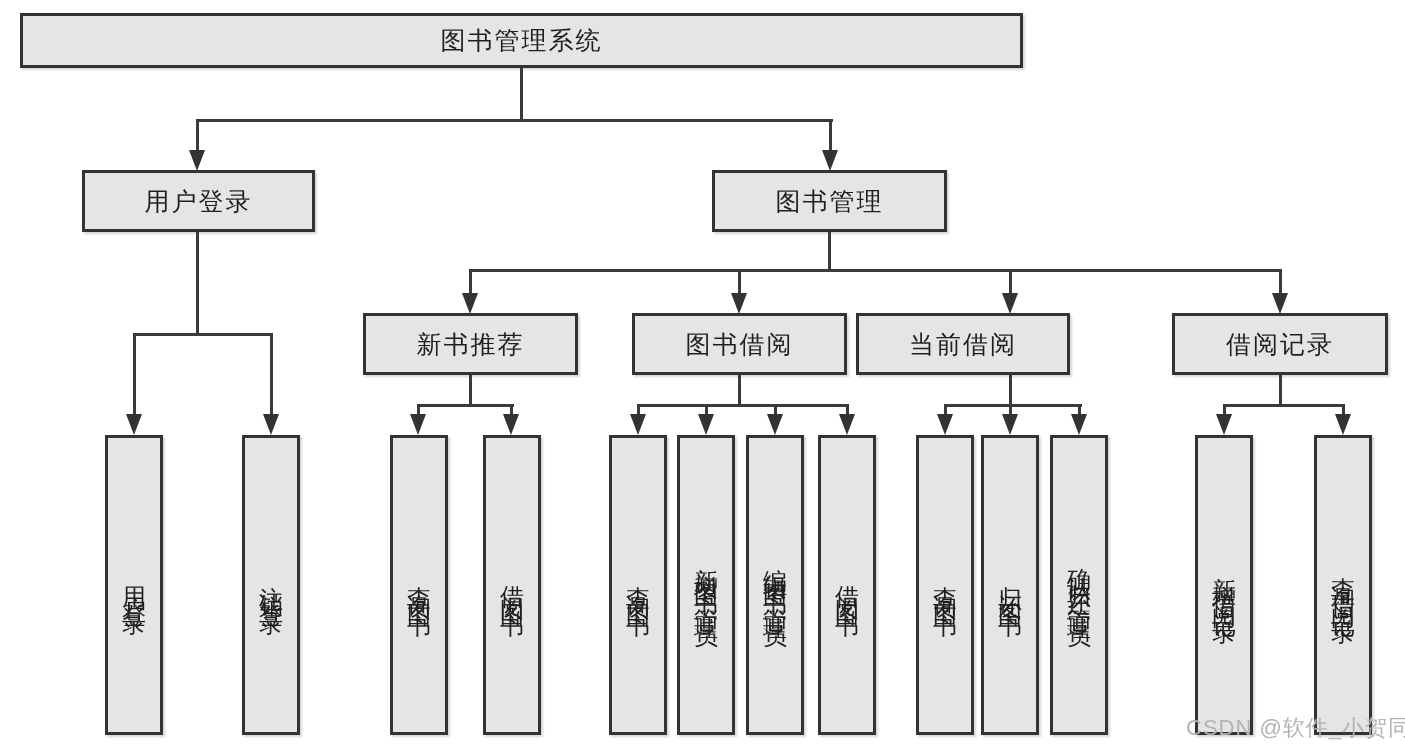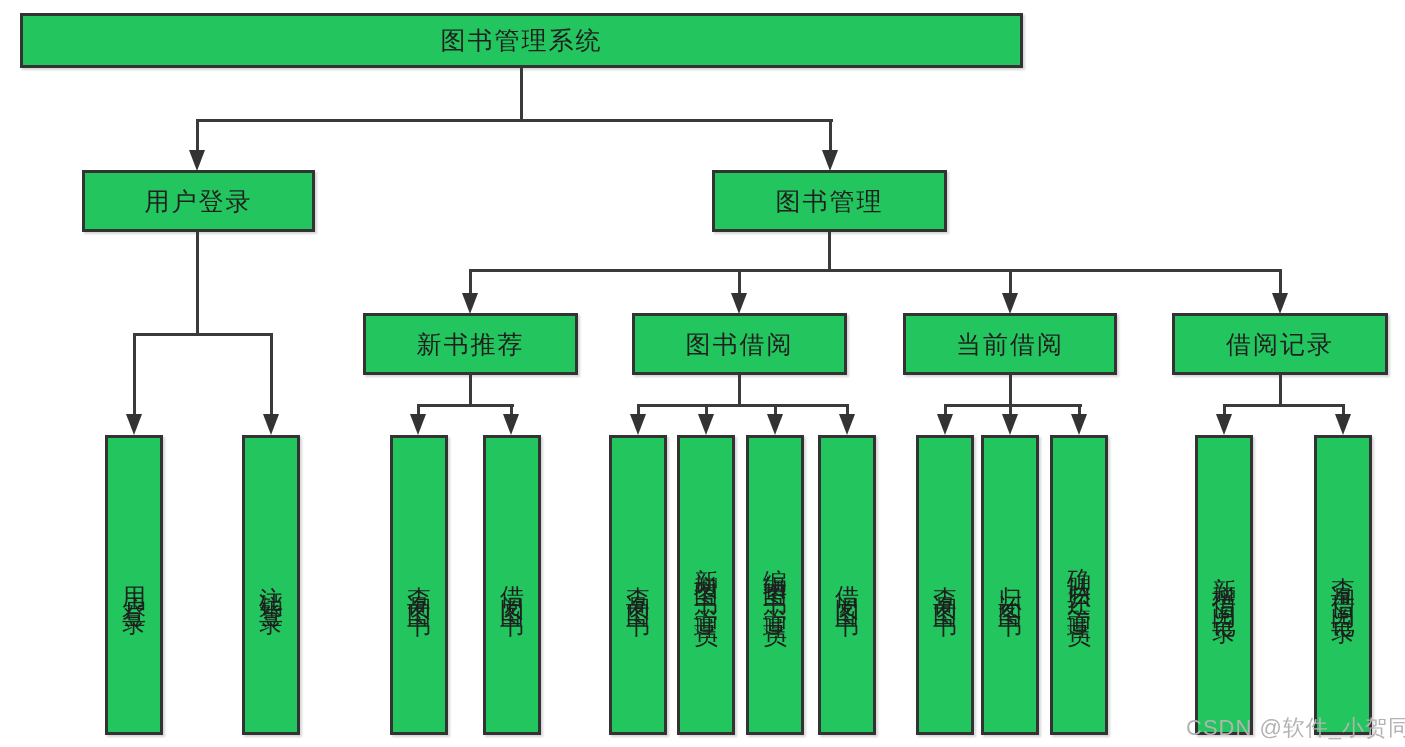--- a/index.html
+++ b/index.html
@@ -2,21 +2,21 @@
 <html><head>
 <meta charset="utf-8">
 <style>
   html,body{margin:0;padding:0;background:#ffffff;}
   .stage{
     position:relative;width:1405px;height:747px;background:#ffffff;overflow:hidden;
     font-family:"Liberation Sans",sans-serif;color:#1f1f1f;
   }
   
   .node{
-    position:absolute;box-sizing:border-box;background:#22c55e;
+    position:absolute;box-sizing:border-box;background:#e5e5e5;
     border:3px solid #333333;display:flex;align-items:center;justify-content:center;
     box-shadow:2px 2px 2px rgba(90,90,90,.25);
     text-align:center;
   }
   .h-node{font-size:25px;letter-spacing:2px;white-space:nowrap;}
   .root{left:20px;top:13px;width:1003px;height:55px;}
   .lvl2{top:170px;height:62px;}
   .lvl3{top:313px;height:62px;}
   .leaf{
     top:435px;height:300px;width:58px;
@@ -69,21 +69,21 @@
   <div class="ln v" style="left:738px;top:269px;height:26px;"></div>
   <div class="ln v" style="left:1009px;top:269px;height:26px;"></div>
   <div class="ln v" style="left:1279px;top:269px;height:26px;"></div>
   <div class="arrow" style="left:462px;top:293px;"></div>
   <div class="arrow" style="left:731px;top:293px;"></div>
   <div class="arrow" style="left:1002px;top:293px;"></div>
   <div class="arrow" style="left:1272px;top:293px;"></div>
 
   <div class="node h-node lvl3" style="left:632px;width:215px;">图书借阅</div>
   <div class="node h-node lvl3" style="left:363px;width:215px;">新书推荐</div>
-  <div class="node h-node lvl3" style="left:903px;width:214px;">当前借阅</div>
+  <div class="node h-node lvl3" style="left:856px;width:214px;">当前借阅</div>
   <div class="node h-node lvl3" style="left:1172px;width:216px;">借阅记录</div>
 
   <div class="ln v" style="left:469px;top:375px;height:32px;"></div>
   <div class="ln h" style="left:417px;top:404px;width:97px;"></div>
   <div class="ln v" style="left:417px;top:404px;height:12px;"></div>
   <div class="ln v" style="left:510px;top:404px;height:12px;"></div>
   <div class="arrow" style="left:410px;top:414px;"></div>
   <div class="arrow" style="left:503px;top:414px;"></div>
 
   <div class="ln v" style="left:738px;top:375px;height:32px;"></div>

